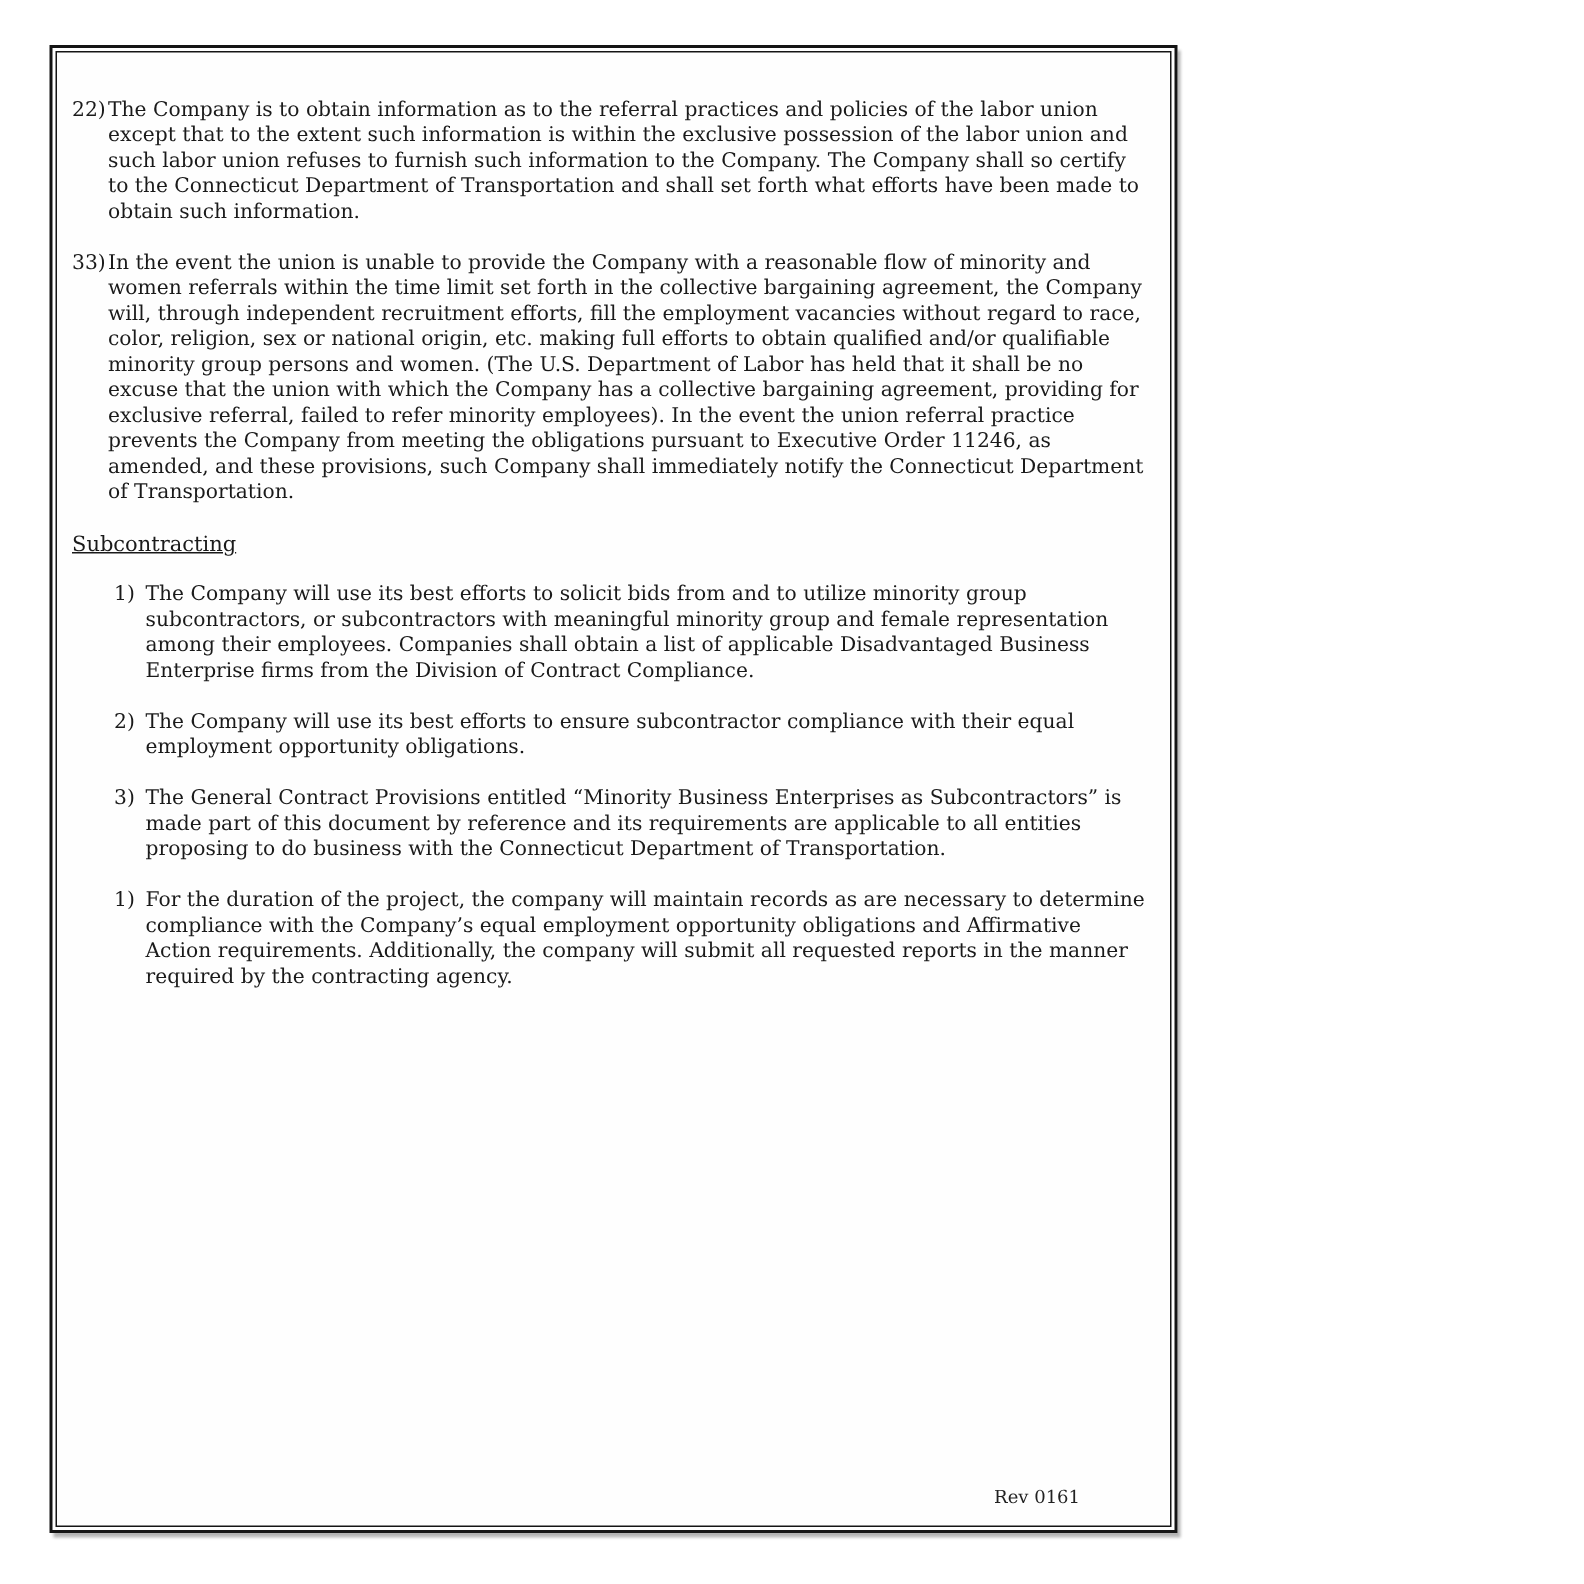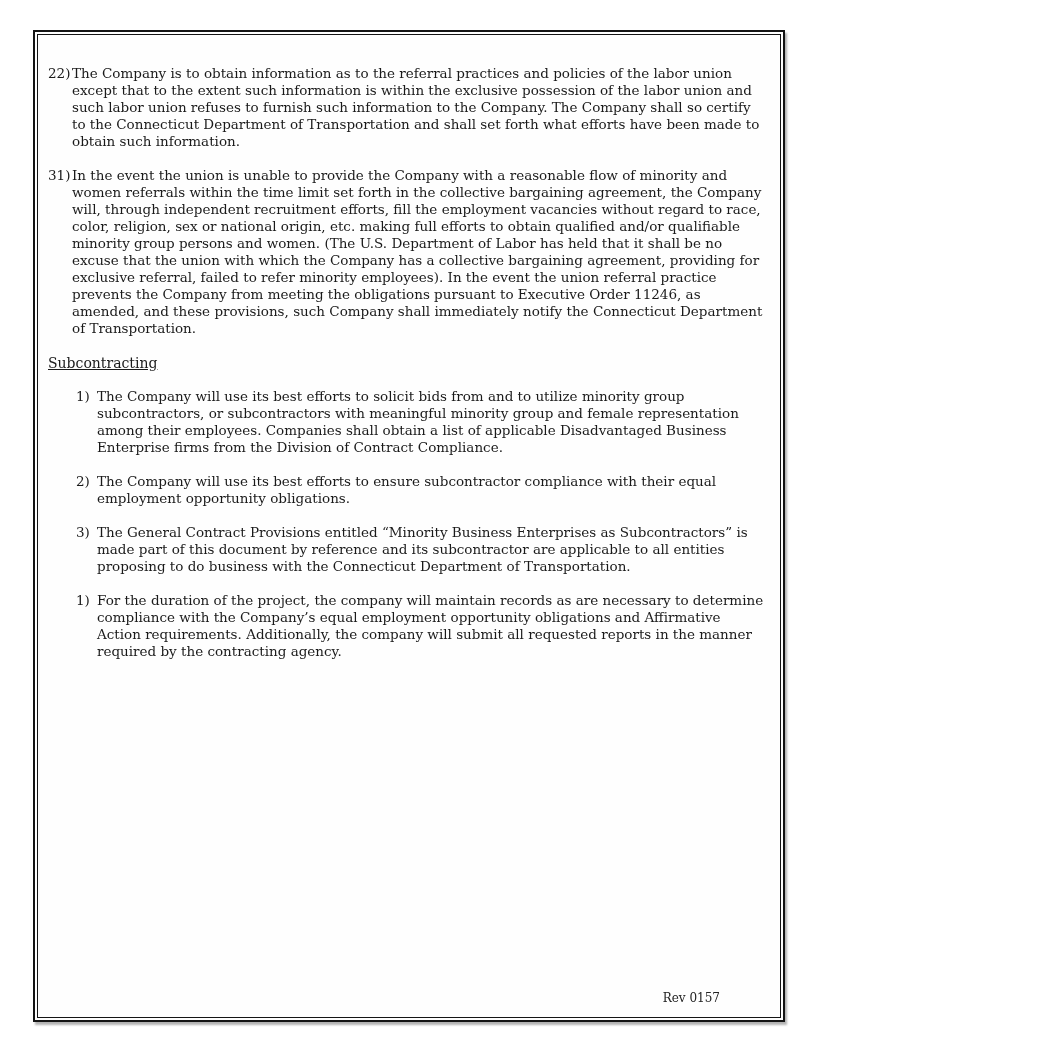--- a/index.html
+++ b/index.html
@@ -77,46 +77,46 @@
 <div class="canvas">
   <div class="sheet">
     <div class="sheet-inner">
 
       <div class="num-item">
         <span class="num">22)</span>
         <span class="txt">The Company is to obtain information as to the referral practices and policies of the labor union except that to the extent such information is within the exclusive possession of the labor union and such labor union refuses to furnish such information to the Company.  The Company shall so certify to the Connecticut Department of Transportation and shall set forth what efforts have been made to obtain such information.</span>
       </div>
 
       <div class="num-item">
-        <span class="num">31)</span>
+        <span class="num">33)</span>
         <span class="txt">In the event the union is unable to provide the Company with a reasonable flow of minority and women referrals within the time limit set forth in the collective bargaining agreement, the Company will, through independent recruitment efforts, fill the employment vacancies without regard to race, color, religion, sex or national origin, etc. making full efforts to obtain qualified and/or qualifiable minority group persons and women.   (The U.S. Department of Labor has held that it shall be no excuse that the union with which the Company has a collective bargaining agreement, providing for exclusive referral, failed to refer minority employees).  In the event the union referral practice prevents the Company from meeting the obligations pursuant to Executive Order 11246, as amended, and these provisions, such Company shall immediately notify the Connecticut Department of Transportation.</span>
       </div>
 
       <div class="section-heading">Subcontracting</div>
 
       <div class="sub-list">
         <div class="num-item">
           <span class="num">1)</span>
           <span class="txt">The Company will use its best efforts to solicit bids from and to utilize minority group subcontractors, or subcontractors with meaningful minority group and female representation among their employees.  Companies shall obtain a list of applicable Disadvantaged Business Enterprise firms from the Division of Contract Compliance.</span>
         </div>
         <div class="num-item">
           <span class="num">2)</span>
           <span class="txt">The Company will use its best efforts to ensure subcontractor compliance with their equal employment opportunity obligations.</span>
         </div>
         <div class="num-item">
           <span class="num">3)</span>
-          <span class="txt">The General Contract Provisions entitled “Minority Business Enterprises as Subcontractors” is made part of this document by reference and its subcontractor are applicable to all entities proposing to do business with the Connecticut Department of Transportation.</span>
+          <span class="txt">The General Contract Provisions entitled “Minority Business Enterprises as Subcontractors” is made part of this document by reference and its requirements are applicable to all entities proposing to do business with the Connecticut Department of Transportation.</span>
         </div>
       </div>
 
 
       <div class="sub-list">
         <div class="num-item">
           <span class="num">1)</span>
           <span class="txt">For the duration of the project, the company will maintain records as are necessary to determine compliance with the Company’s equal employment opportunity obligations and Affirmative Action requirements.  Additionally, the company will submit all requested reports in the manner required by the contracting agency.</span>
         </div>
       </div>
 
-      <div class="footer-rev">Rev 0157</div>
+      <div class="footer-rev">Rev 0161</div>
 
     </div>
   </div>
 </div>
 
 </body></html>

